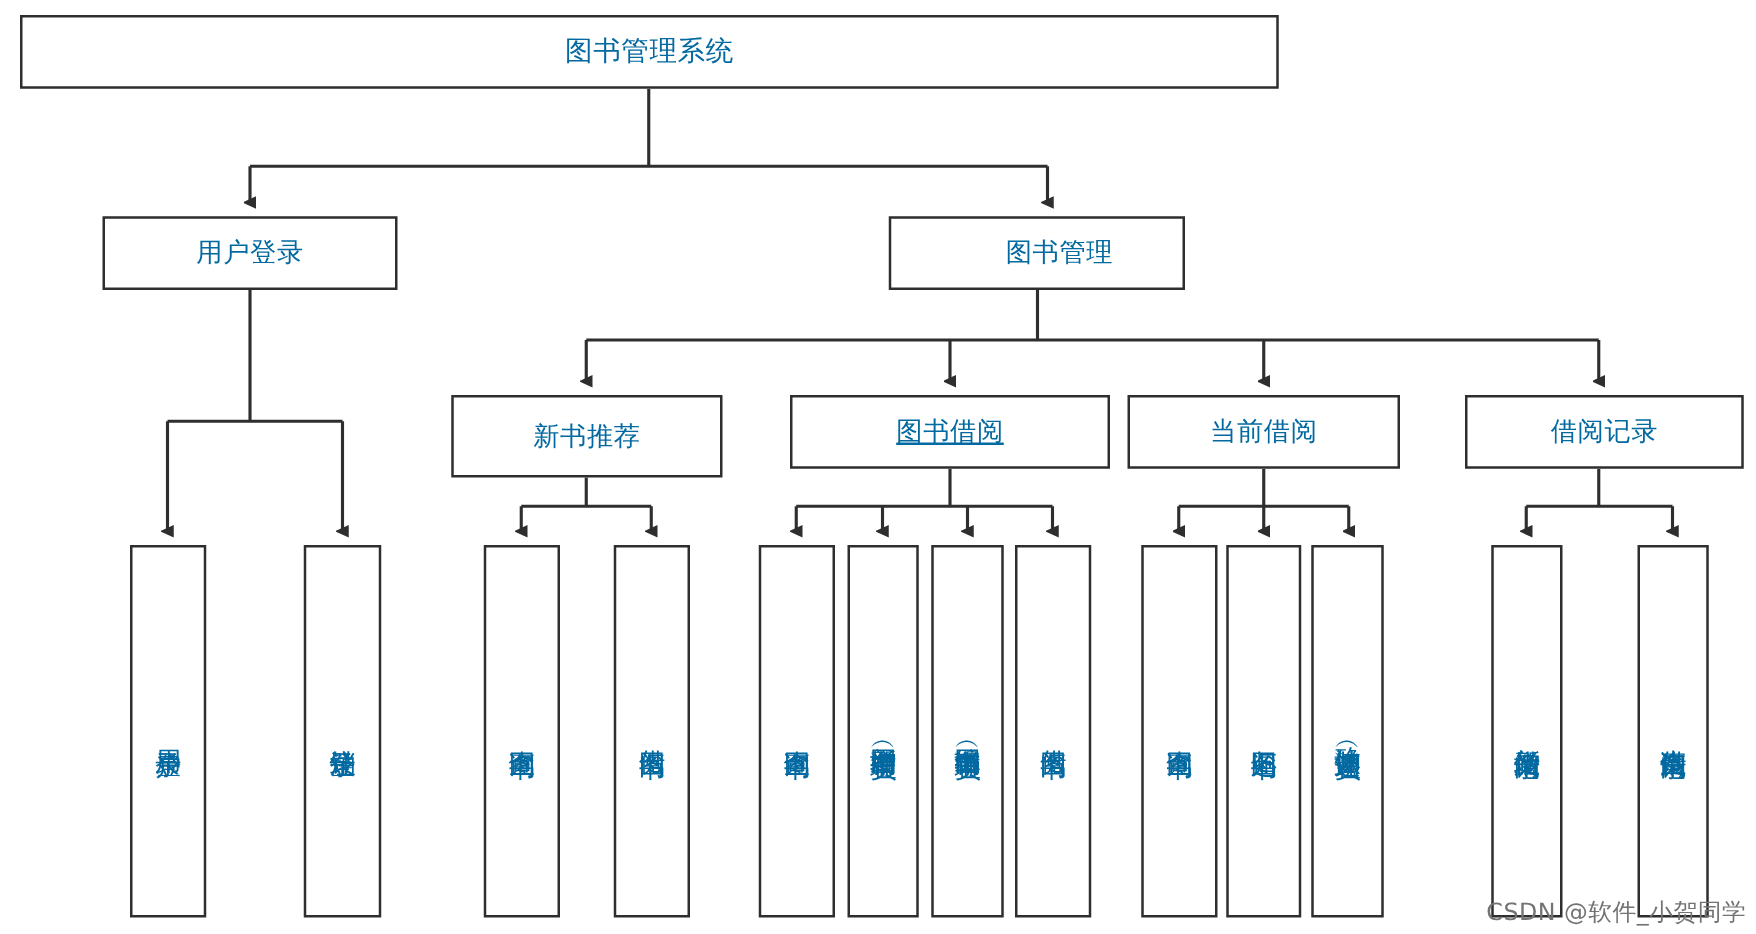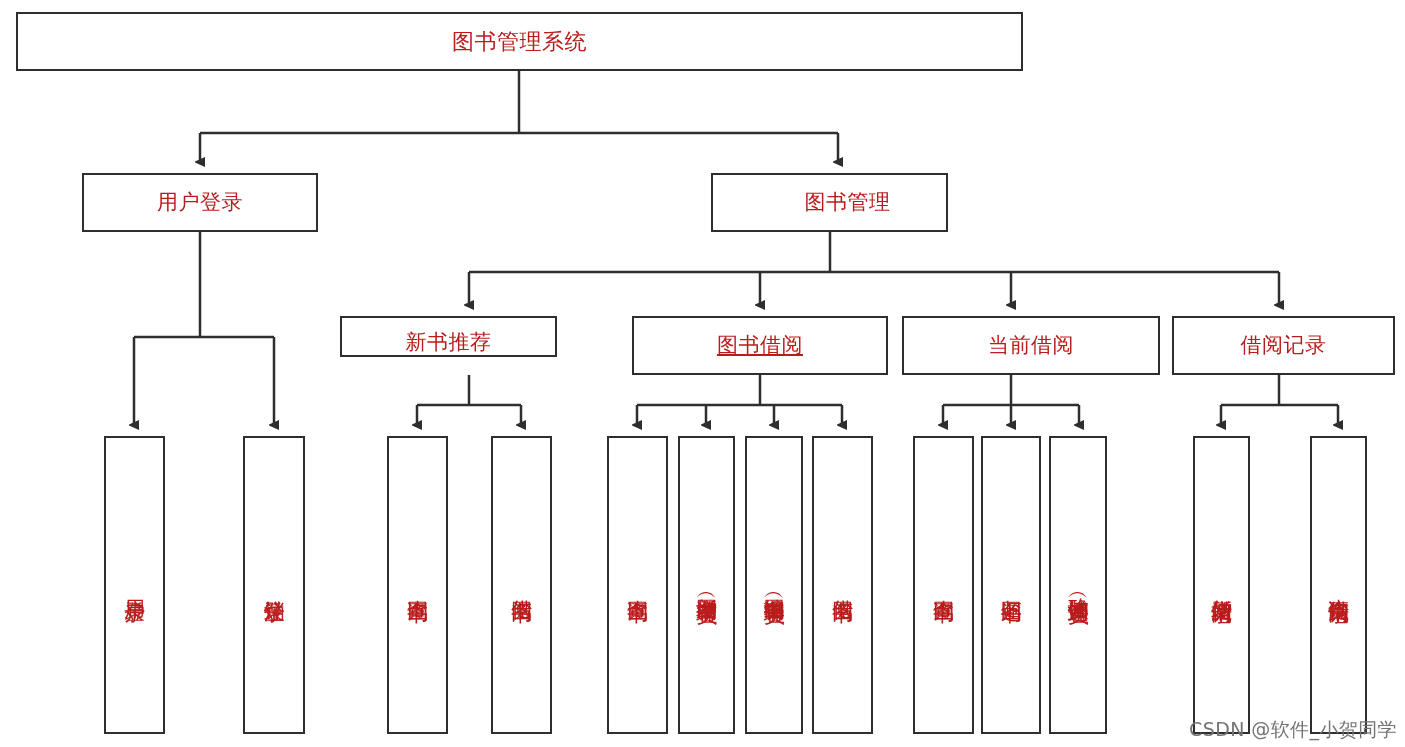--- a/index.html
+++ b/index.html
@@ -28,21 +28,21 @@
   }
   .node {
     position: absolute;
     box-sizing: border-box;
     border: 2.5px solid #2e2e2e;
     background: #ffffff;
     display: flex;
     align-items: center;
     justify-content: center;
     text-align: center;
-    color: #b91c1c;
+    color: #0369a1;
   }
   .node .label {
     display: block;
     line-height: 1.18;
     letter-spacing: 0.5px;
   }
   
   .node.horiz .label {
     font-size: 21px;
     white-space: nowrap;
@@ -134,27 +134,27 @@
     <span class="label">图书管理系统</span>
   </div>
 
   <div class="node horiz" style="left:82px; top:173px; width:236px; height:59px;">
     <span class="label">用户登录</span>
   </div>
   <div class="node horiz" style="left:711px; top:173px; width:237px; height:59px;padding-left:36px;">
     <span class="label">图书管理</span>
   </div>
 
-  <div class="node horiz" style="left:340px; top:316px; width:217px; height:41px;align-items:flex-end;">
+  <div class="node horiz" style="left:361px; top:316px; width:217px; height:66px;">
     <span class="label">新书推荐</span>
   </div>
   <div class="node horiz" style="left:632px; top:316px; width:256px; height:59px;text-decoration:underline;">
     <span class="label">图书借阅</span>
   </div>
-  <div class="node horiz" style="left:902px; top:316px; width:258px; height:59px;">
+  <div class="node horiz" style="left:902px; top:316px; width:218px; height:59px;">
     <span class="label">当前借阅</span>
   </div>
   <div class="node horiz" style="left:1172px; top:316px; width:223px; height:59px;">
     <span class="label">借阅记录</span>
   </div>
 
   <div class="node vert" style="left:104px; top:436px; width:61px; height:298px;">
     <span class="label">用户登录</span>
   </div>
   <div class="node vert" style="left:243px; top:436px; width:62px; height:298px;">

